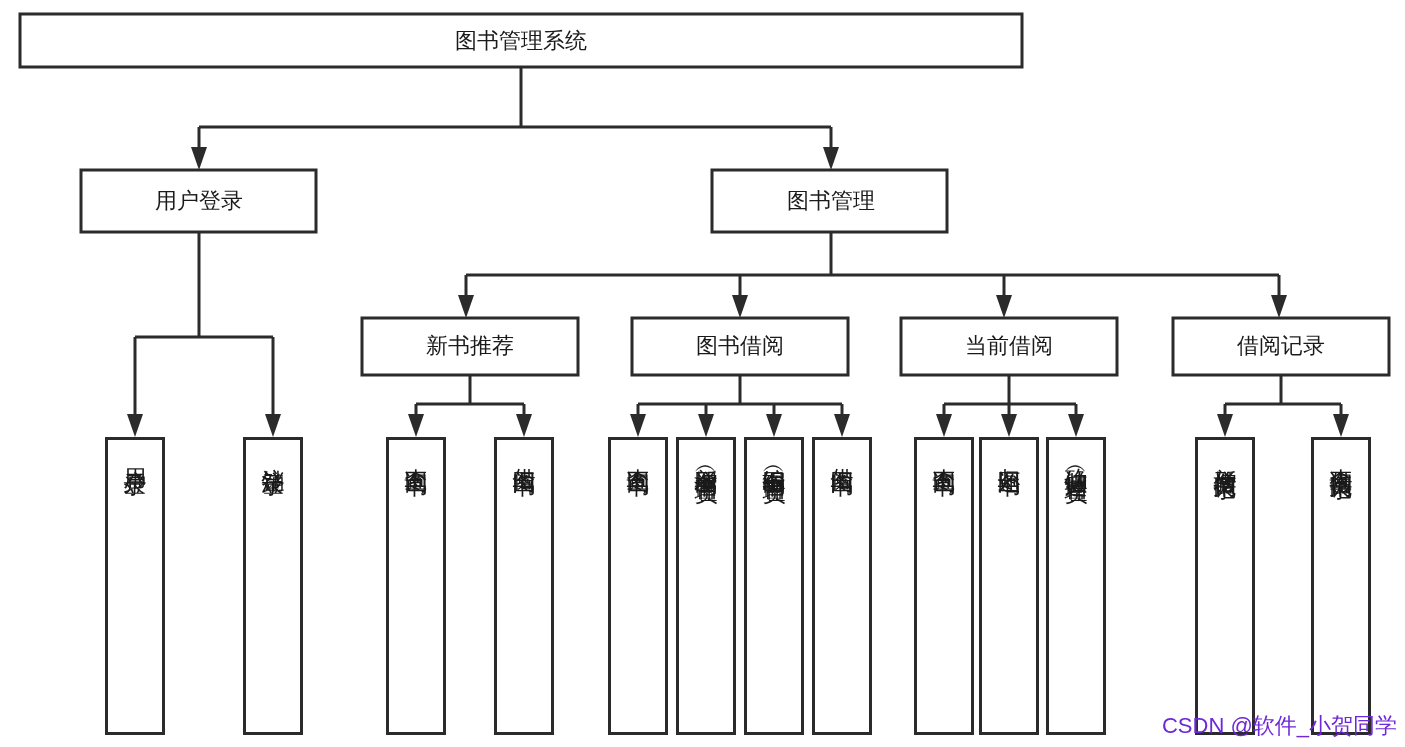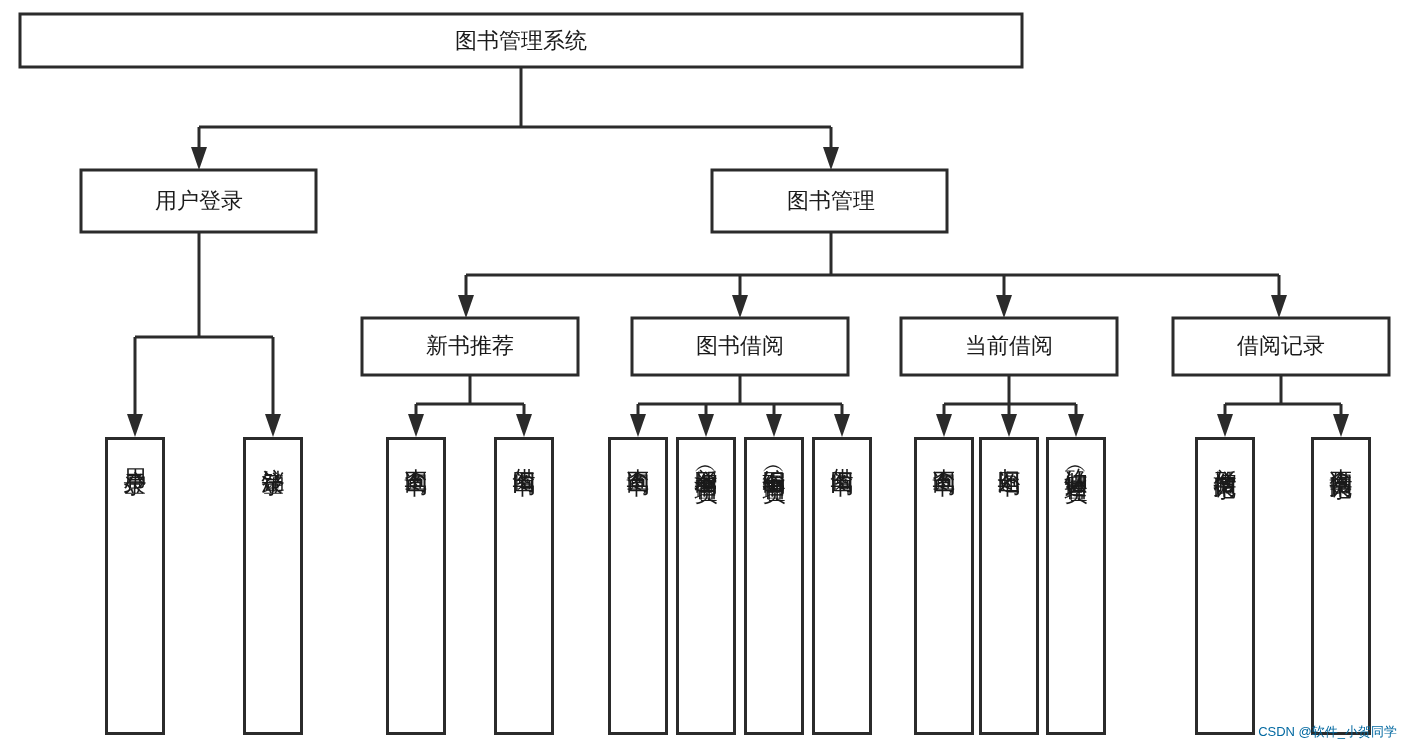--- a/index.html
+++ b/index.html
@@ -46,22 +46,22 @@
     fill: #1a1a1a;
     font-family: "Liberation Sans", "DejaVu Sans", sans-serif;
     font-size: 22px;
     text-anchor: middle;
     dominant-baseline: middle;
   }
   .watermark {
     position: absolute;
     right: 8px;
     bottom: 6px;
-    color: #0369a1;
-    font-size: 13px;
+    color: #6d28d9;
+    font-size: 22px;
     font-family: "Liberation Sans", "DejaVu Sans", sans-serif;
     white-space: nowrap;
     pointer-events: none;
   }
   .vbox {
     position: absolute;
     box-sizing: border-box;
     border: 3px solid #2b2b2b;
     background: #ffffff;
     display: flex;

